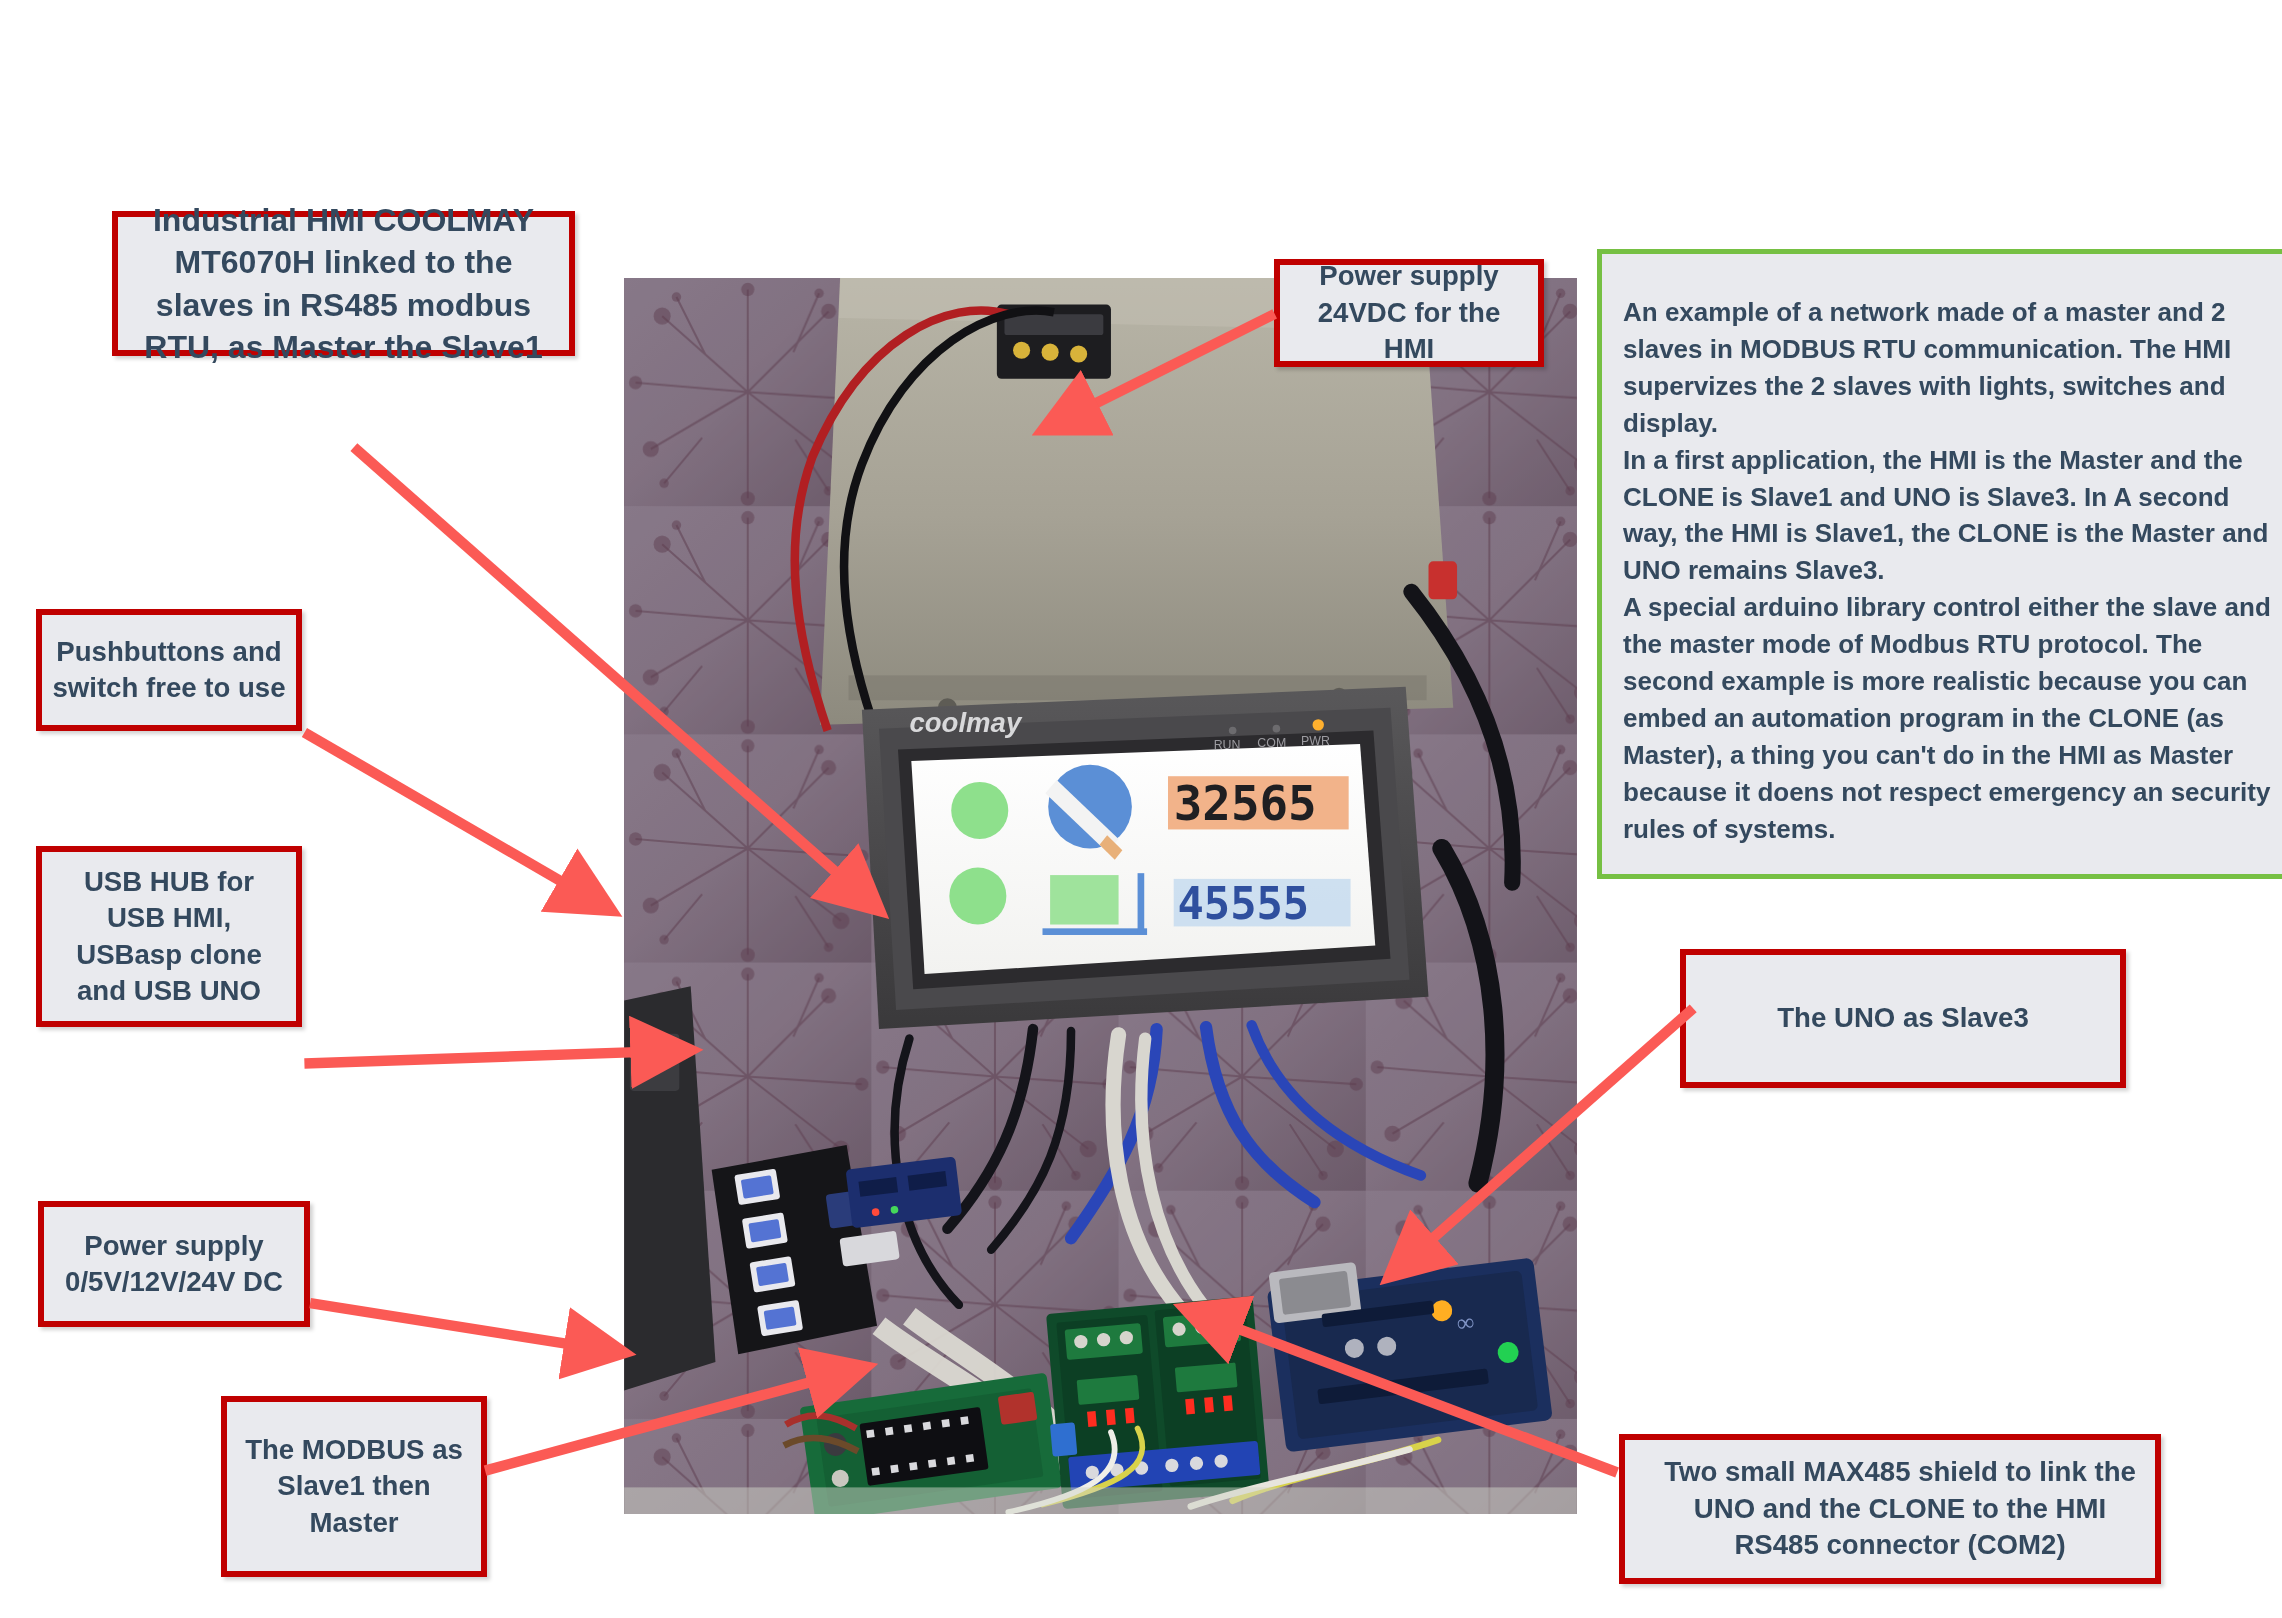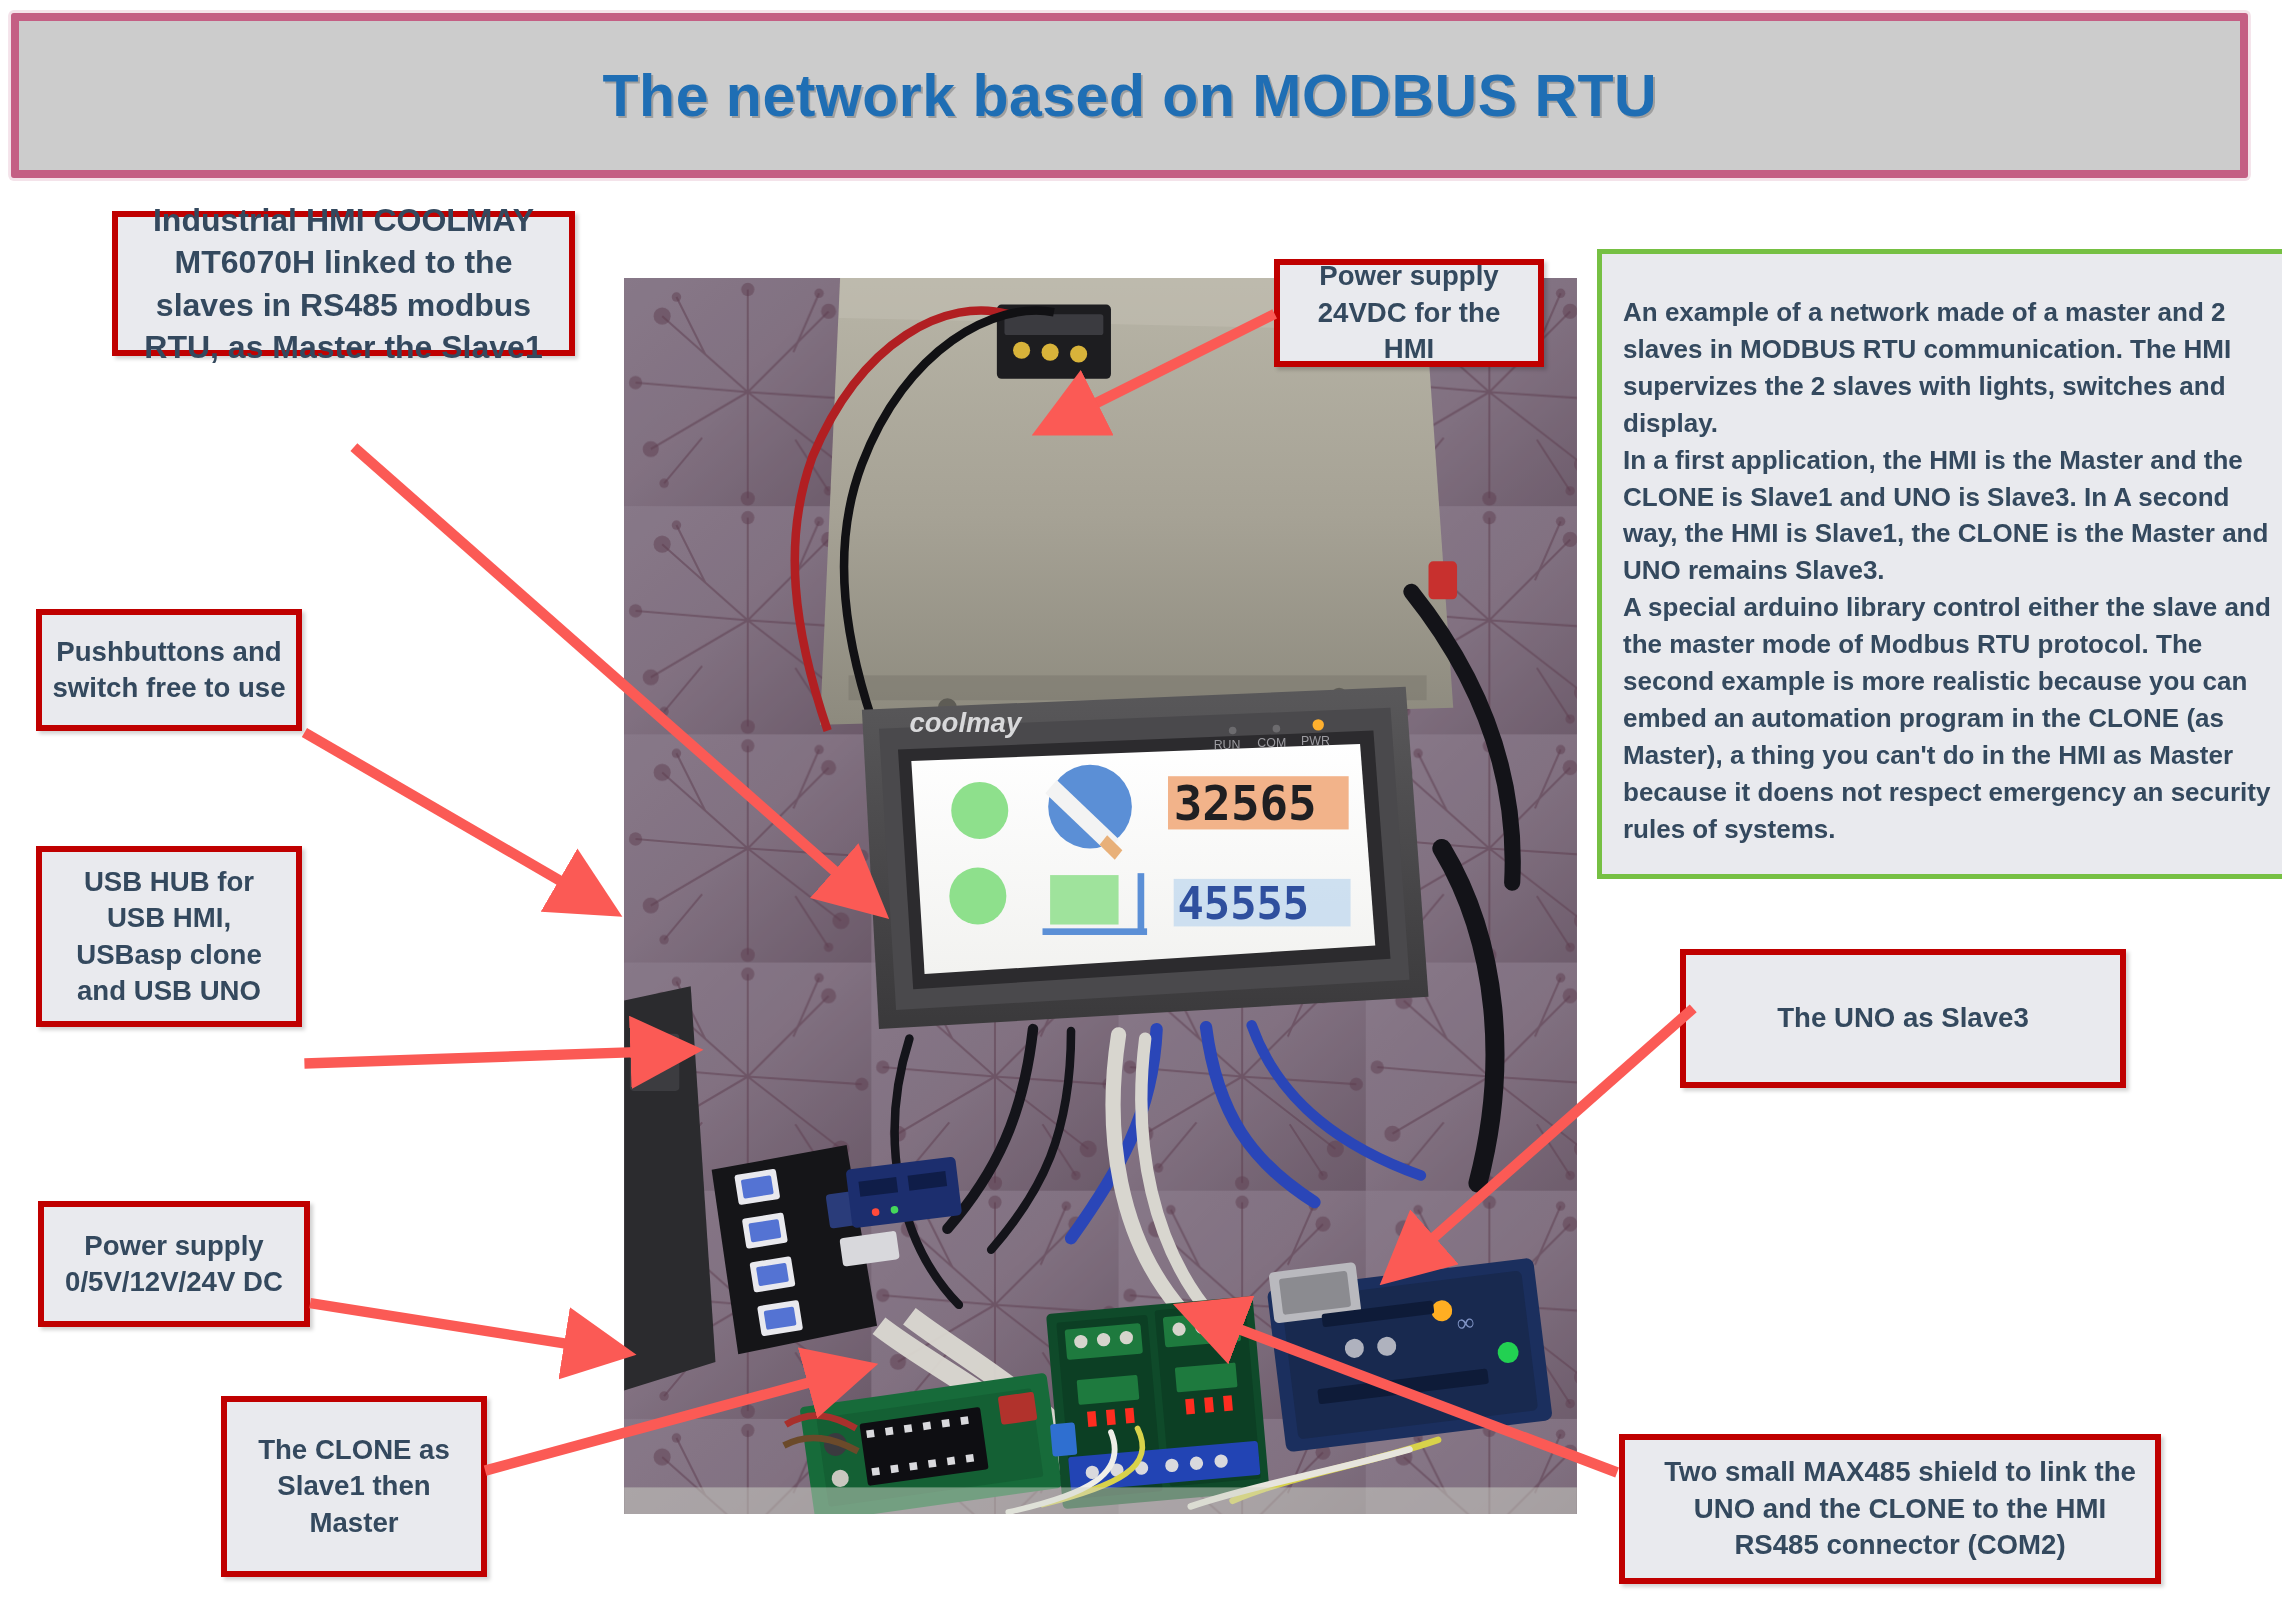--- a/index.html
+++ b/index.html
@@ -70,23 +70,20 @@
   .photo svg{display:block;}
 
   
   #arrows{position:absolute;left:0;top:0;width:2283px;height:1619px;z-index:60;pointer-events:none;}
 </style>
 </head>
 <body>
 
 <div id="stage">
 
-  <div class="title-banner">
-    <div class="title-text">The network based on MODBUS RTU</div>
-  </div>
 
   <div class="photo">
     <svg width="953" height="1236" viewBox="0 0 1002 1300" xmlns="http://www.w3.org/2000/svg">
       <defs>
         <linearGradient id="cloth" x1="0" y1="0" x2="1" y2="1">
           <stop offset="0%" stop-color="#a294a6"></stop>
           <stop offset="45%" stop-color="#9b8b9d"></stop>
           <stop offset="100%" stop-color="#7e6d7e"></stop>
         </linearGradient>
         <linearGradient id="boxg" x1="0" y1="0" x2="0" y2="1">
@@ -350,21 +347,21 @@
 
   <div class="callout" style="left:36px;top:609px;width:266px;height:122px;font-size:27.6px;">
     <span>Pushbuttons and switch free to use</span>
   </div>
 
   <div class="callout" style="left:38px;top:1201px;width:272px;height:126px;font-size:27.6px;">
     <span>Power supply 0/5V/12V/24V DC</span>
   </div>
 
   <div class="callout" style="left:221px;top:1396px;width:266px;height:181px;font-size:27.6px;">
-    <span>The CLONE as Slave1 then Master</span>
+    <span>The MODBUS as Slave1 then Master</span>
   </div>
 
   <div class="callout" style="left:1274px;top:259px;width:270px;height:108px;font-size:27.6px;">
     <span>Power supply 24VDC for the HMI</span>
   </div>
 
   <div class="callout" style="left:1680px;top:949px;width:446px;height:139px;font-size:27.6px;justify-content:center;">
     <span>The UNO as Slave3</span>
   </div>
 

